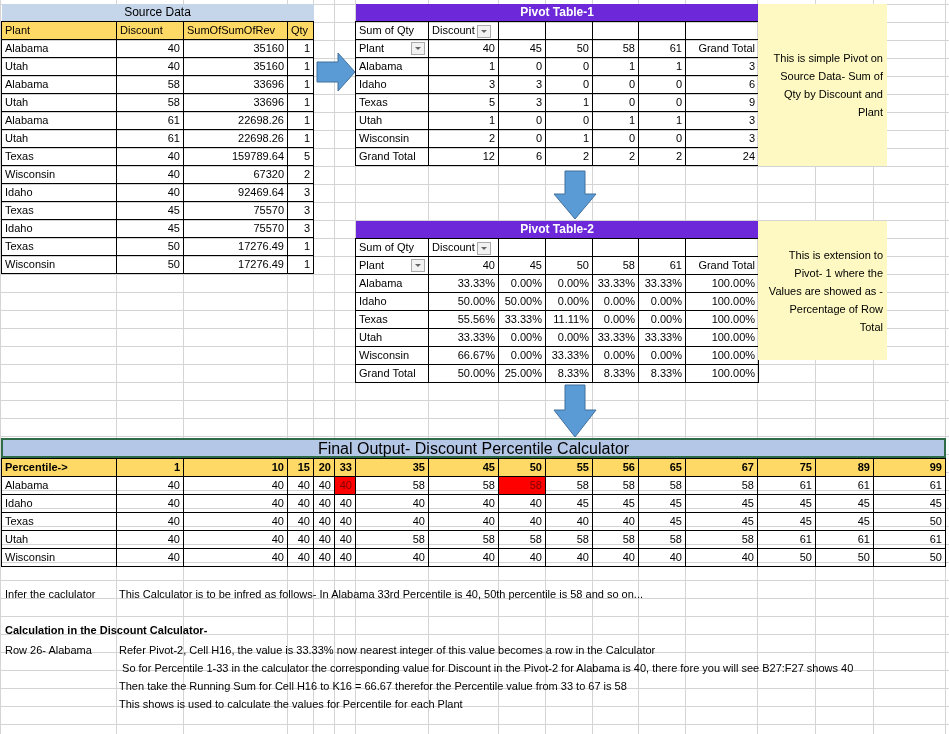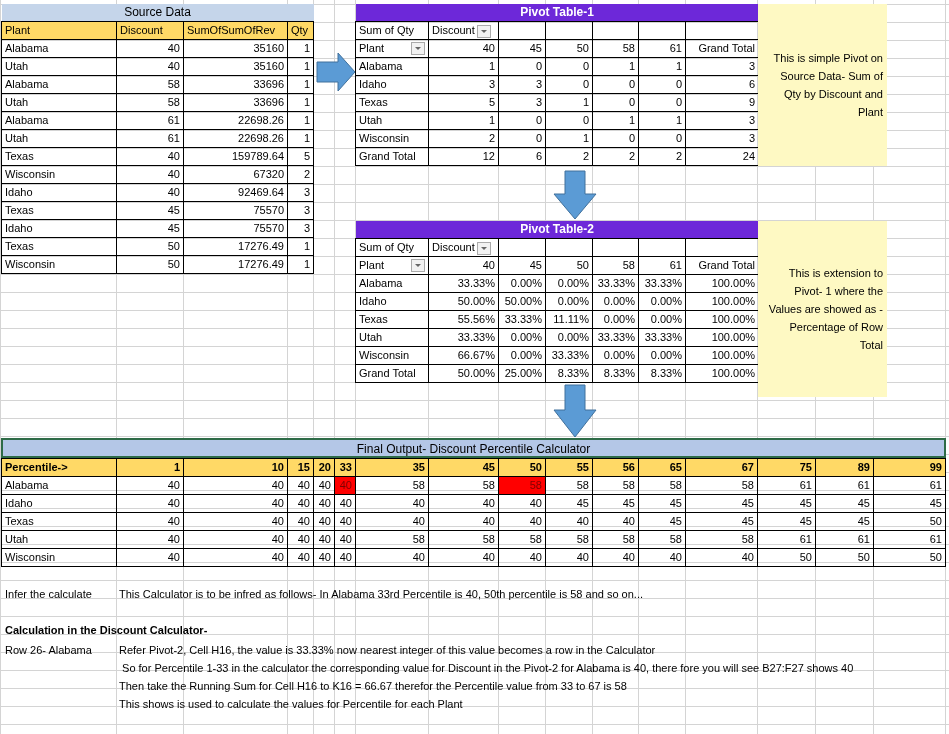--- a/index.html
+++ b/index.html
@@ -19,21 +19,21 @@
   .hdr-y td{background:#ffd966;}
   .pv-title{background:#6d28d9;color:#fff;text-align:center;font-weight:bold;font-size:12px;}
   .dd{display:inline-block;width:12px;height:11px;border:1px solid #aaa;background:#f2f2f2;
       vertical-align:middle;margin-left:2px;position:relative;}
   .dd:after{content:"";position:absolute;left:3px;top:4px;border-left:3px solid transparent;
       border-right:3px solid transparent;border-top:3px solid #666;}
   .dd.right{float:right;margin-top:2px;}
   .note{position:absolute;background:#fef9c3;text-align:right;box-sizing:border-box;
         padding-right:4px;font-size:11px;line-height:18px;display:flex;align-items:center;justify-content:flex-end;}
   .note span{display:block;}
-  .final-title{background:#b4c7e7;text-align:center;font-size:12px;border:2px solid #2e6b47 !important;}
+  .final-title{background:#b4c7e7;text-align:center;font-size:16px;border:2px solid #2e6b47 !important;}
   .red{background:#ff0000;color:#7f0000;}
   .bold{font-weight:bold;}
   .txt{position:absolute;white-space:nowrap;font-size:11px;line-height:18px;}
   .arrow{position:absolute;}
 </style>
 </head>
 <body>
 
 <div class="grid"></div>
 
@@ -345,21 +345,21 @@
         <td>Grand Total</td>
         <td class="num">50.00%</td>
         <td class="num">25.00%</td>
         <td class="num">8.33%</td>
         <td class="num">8.33%</td>
         <td class="num">8.33%</td>
         <td class="num">100.00%</td>
       </tr>
     </tbody>
 </table>
-<div class="note" style="left:758px;top:221px;width:129px;height:176px;">
+<div class="note" style="left:758px;top:221px;width:129px;height:139px;">
   <div id="p2-note">
       <span>This is extension to</span>
       <span>Pivot- 1 where the</span>
       <span>Values are showed as -</span>
       <span>Percentage of Row</span>
       <span>Total</span>
     </div>
 </div>
 
 <svg class="arrow" style="left:553px;top:384px;" width="44" height="54" viewBox="0 0 44 54">
@@ -491,21 +491,21 @@
         <td class="num">40</td>
         <td class="num">40</td>
         <td class="num">40</td>
         <td class="num">50</td>
         <td class="num">50</td>
         <td class="num">50</td>
       </tr>
     </tbody>
 </table>
 
-<div class="txt" style="left:5px;top:585px;">Infer the calculate</div>
+<div class="txt" style="left:5px;top:585px;">Infer the caclulator</div>
 <div class="txt" style="left:119px;top:585px;">This Calculator is to be infred as follows- In Alabama 33rd Percentile is 40, 50th percentile is 58 and so on...</div>
 <div class="txt bold" style="left:5px;top:621px;">Calculation in the Discount Calculator-</div>
 <div class="txt" style="left:5px;top:641px;">Row 26- Alabama</div>
 <div class="txt" style="left:119px;top:641px;">Refer Pivot-2, Cell H16, the value is 33.33% now nearest integer of this value becomes a row in the Calculator</div>
 <div class="txt" style="left:119px;top:659px;white-space:pre;"> So for Percentile 1-33 in the calculator the corresponding value for Discount in the Pivot-2 for Alabama is 40, there fore you will see B27:F27 shows 40</div>
 <div class="txt" style="left:119px;top:677px;">Then take the Running Sum for Cell H16 to K16 = 66.67 therefor the Percentile value from 33 to 67 is 58</div>
 <div class="txt" style="left:119px;top:695px;">This shows is used to calculate the values for Percentile for each Plant</div>
 <div class="txt" style="left:119px;top:750px;">Any thoughts on how to implement this in Webi?</div>
 
 </body></html>

